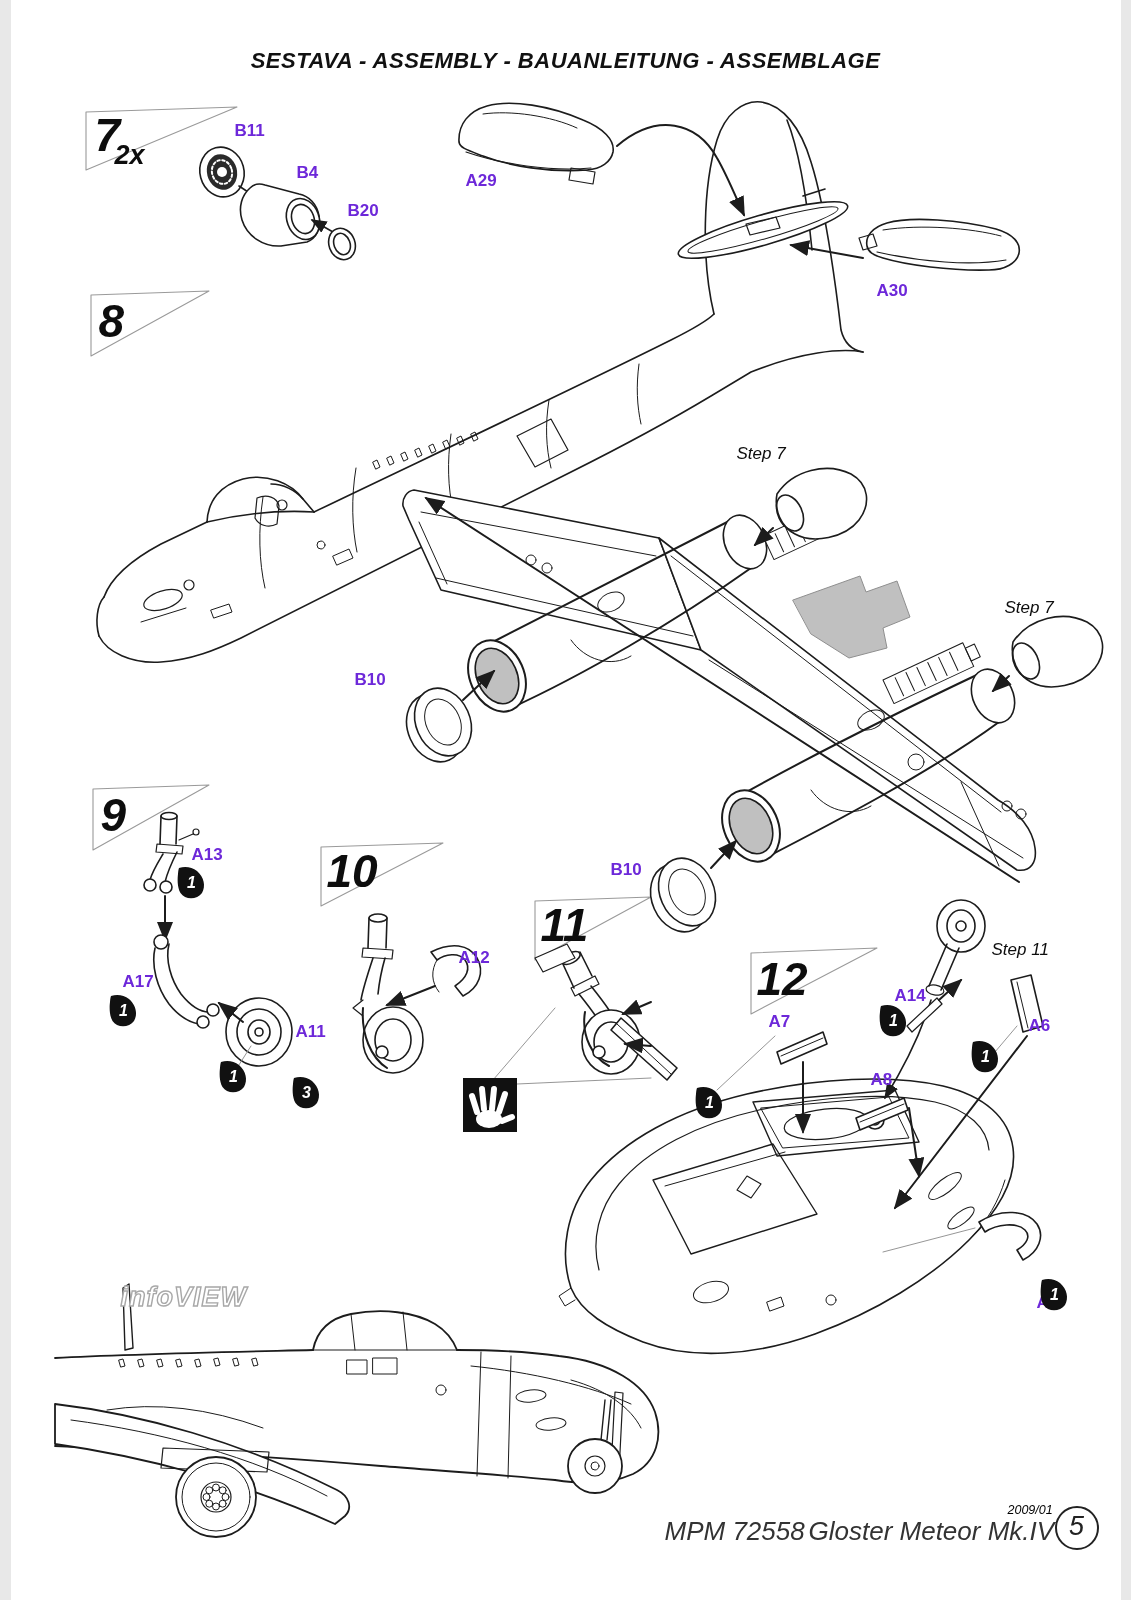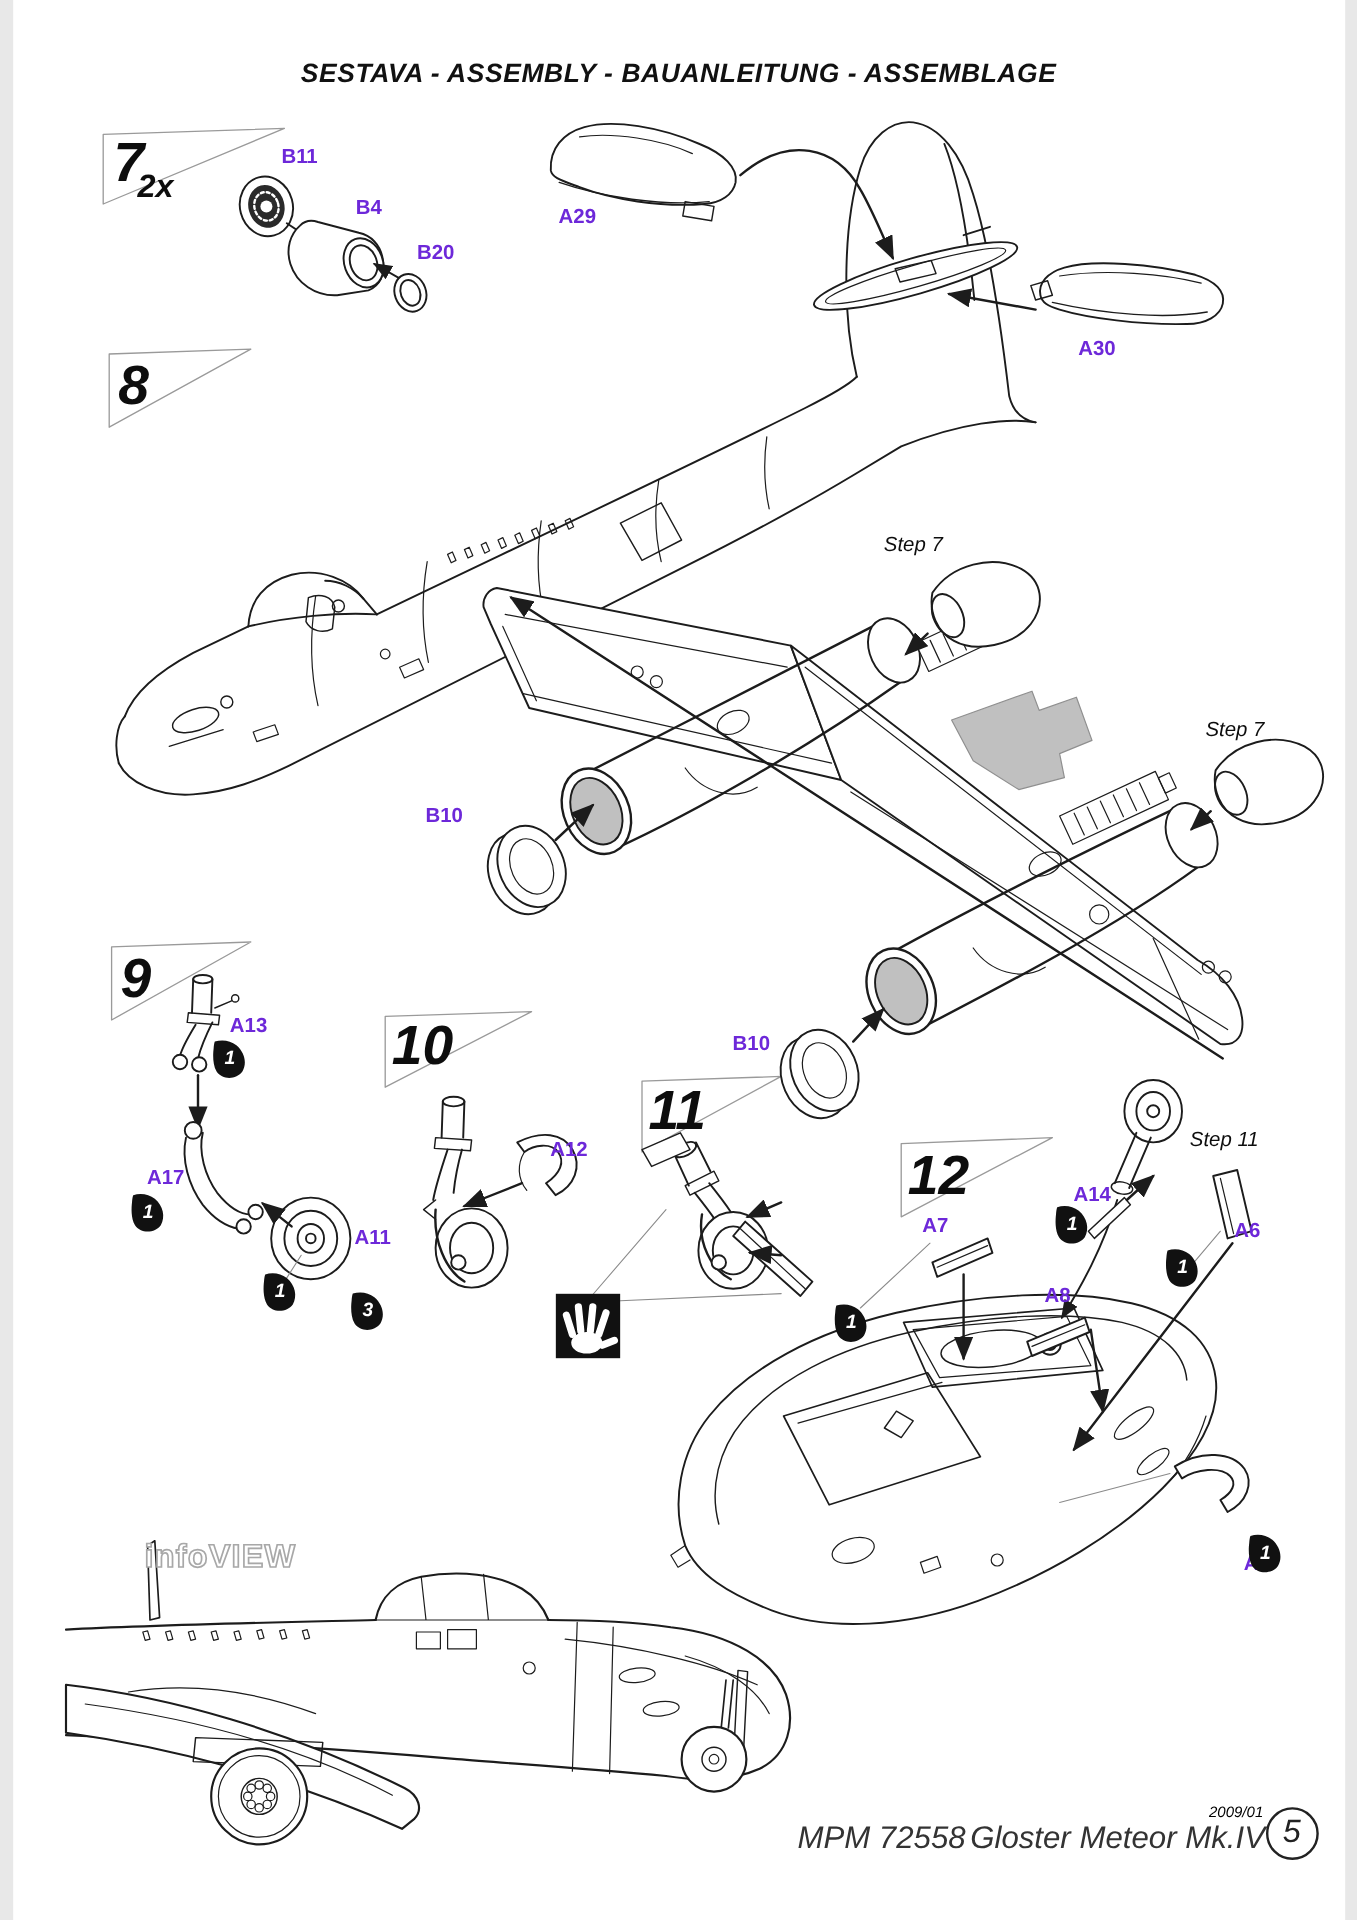--- a/index.html
+++ b/index.html
@@ -6,21 +6,21 @@
   .page{position:relative;width:1110px;height:1600px;margin:0 auto;background:#ffffff;
         font-family:"Liberation Sans",sans-serif;overflow:hidden;}
   .art{position:absolute;left:0;top:0;width:1131px;height:1600px;}
   .abs{position:absolute;white-space:nowrap;}
   .title{left:0;right:0;top:48px;text-align:center;font-size:22px;font-weight:800;
          font-style:italic;letter-spacing:.5px;color:#111;}
   .stepnum{font-size:46px;font-weight:800;font-style:italic;color:#0d0d0d;line-height:1;}
   .qty{font-size:27px;font-weight:800;font-style:italic;color:#0d0d0d;}
   .lbl{font-size:17px;font-weight:700;color:#6d28d9;}
   .callout{font-size:17px;font-style:italic;color:#0d0d0d;}
-  .outline-label{font-size:27px;font-weight:800;letter-spacing:1px;
+  .outline-label{font-size:27px;font-weight:800;font-style:italic;letter-spacing:1px;
          color:#ffffff;-webkit-text-stroke:1.4px #a8a8a8;}
   .footer-text{font-size:26px;font-style:italic;color:#333;}
   .edition{font-size:12.5px;font-style:italic;color:#000000;}
   .pagenum{width:40px;height:40px;border:2.5px solid #222;border-radius:50%;
          text-align:center;line-height:37px;font-size:27px;font-style:italic;color:#222;}
   .drop{width:30px;height:34px;}
   .drop svg{position:absolute;left:0;top:0;}
   .dropnum{position:absolute;left:0;right:0;top:8px;text-align:center;color:#fff;
          font-size:16px;font-weight:800;font-style:italic;}
   .hand{width:54px;height:54px;}
@@ -353,21 +353,21 @@
 <div class="abs stepnum" style="left:88px;top:298px;">8</div>
 <div class="abs stepnum" style="left:90px;top:792px;">9</div>
 <div class="abs stepnum" style="left:316px;top:848px;">10</div>
 <div class="abs stepnum" style="left:530px;top:902px;">11</div>
 <div class="abs stepnum" style="left:746px;top:956px;">12</div>
 
 <div class="abs lbl" style="left:224px;top:121px;">B11</div>
 <div class="abs lbl" style="left:286px;top:163px;">B4</div>
 <div class="abs lbl" style="left:337px;top:201px;">B20</div>
 <div class="abs lbl" style="left:455px;top:171px;">A29</div>
-<div class="abs lbl" style="left:888px;top:281px;text-align:right;">A30</div>
+<div class="abs lbl" style="left:866px;top:281px;text-align:right;">A30</div>
 <div class="abs lbl" style="left:344px;top:670px;">B10</div>
 <div class="abs lbl" style="left:600px;top:860px;">B10</div>
 <div class="abs lbl" style="left:181px;top:845px;">A13</div>
 <div class="abs lbl" style="left:112px;top:972px;">A17</div>
 <div class="abs lbl" style="left:285px;top:1022px;">A11</div>
 <div class="abs lbl" style="left:448px;top:948px;">A12</div>
 <div class="abs lbl" style="left:758px;top:1012px;">A7</div>
 <div class="abs lbl" style="left:884px;top:986px;">A14</div>
 <div class="abs lbl" style="left:1018px;top:1016px;">A6</div>
 <div class="abs lbl" style="left:860px;top:1070px;">A8</div>

